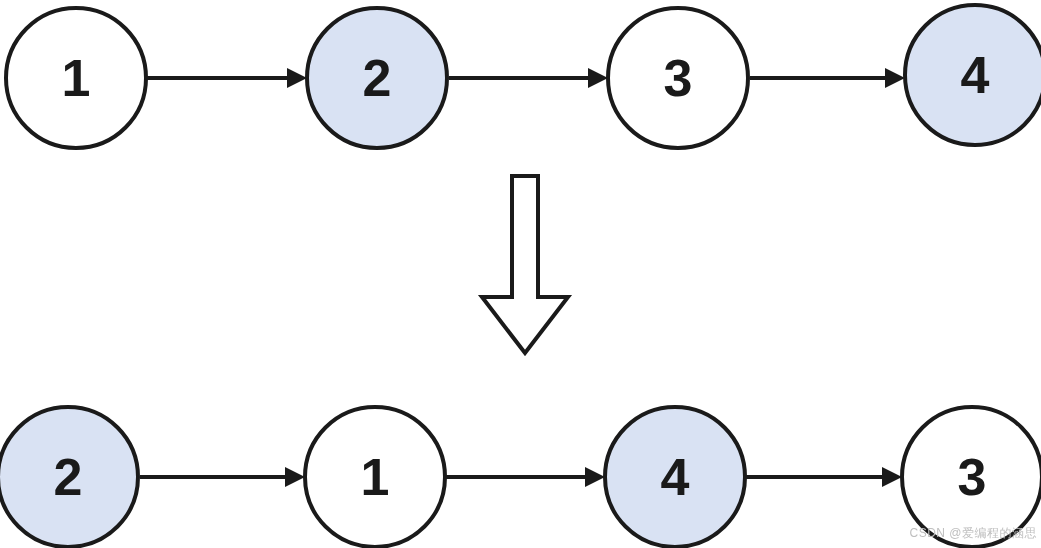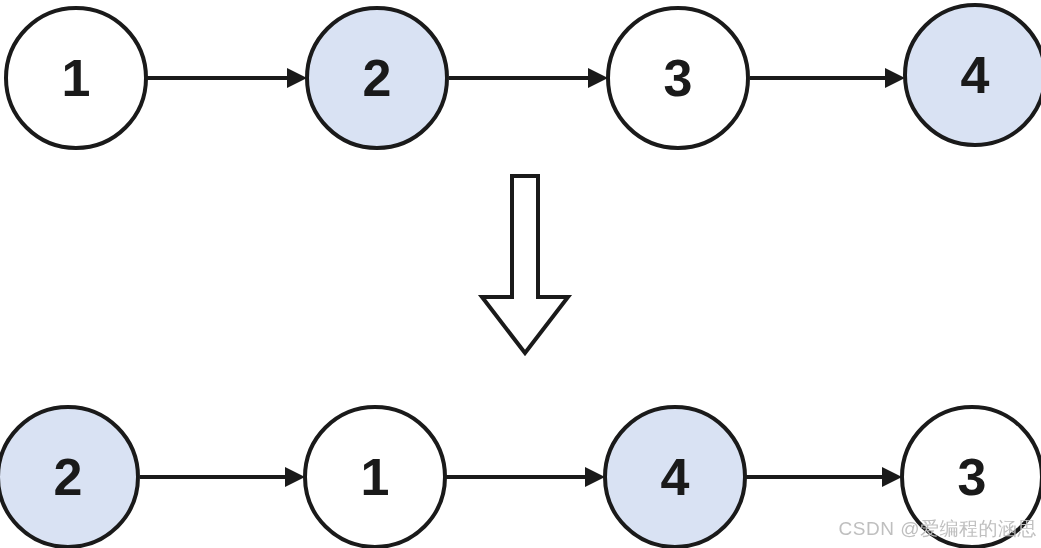--- a/index.html
+++ b/index.html
@@ -78,21 +78,21 @@
   .down-arrow {
     position: absolute;
     left: 470px;
     top: 170px;
   }
   
   .watermark {
     position: absolute;
     right: 4px;
     bottom: 6px;
-    font-size: 19px;
+    font-size: 12px;
     color: #bfbfbf;
     letter-spacing: 0.5px;
     z-index: 5;
     user-select: none;
   }
 </style>
 </head>
 <body>
 
 <div class="canvas">

